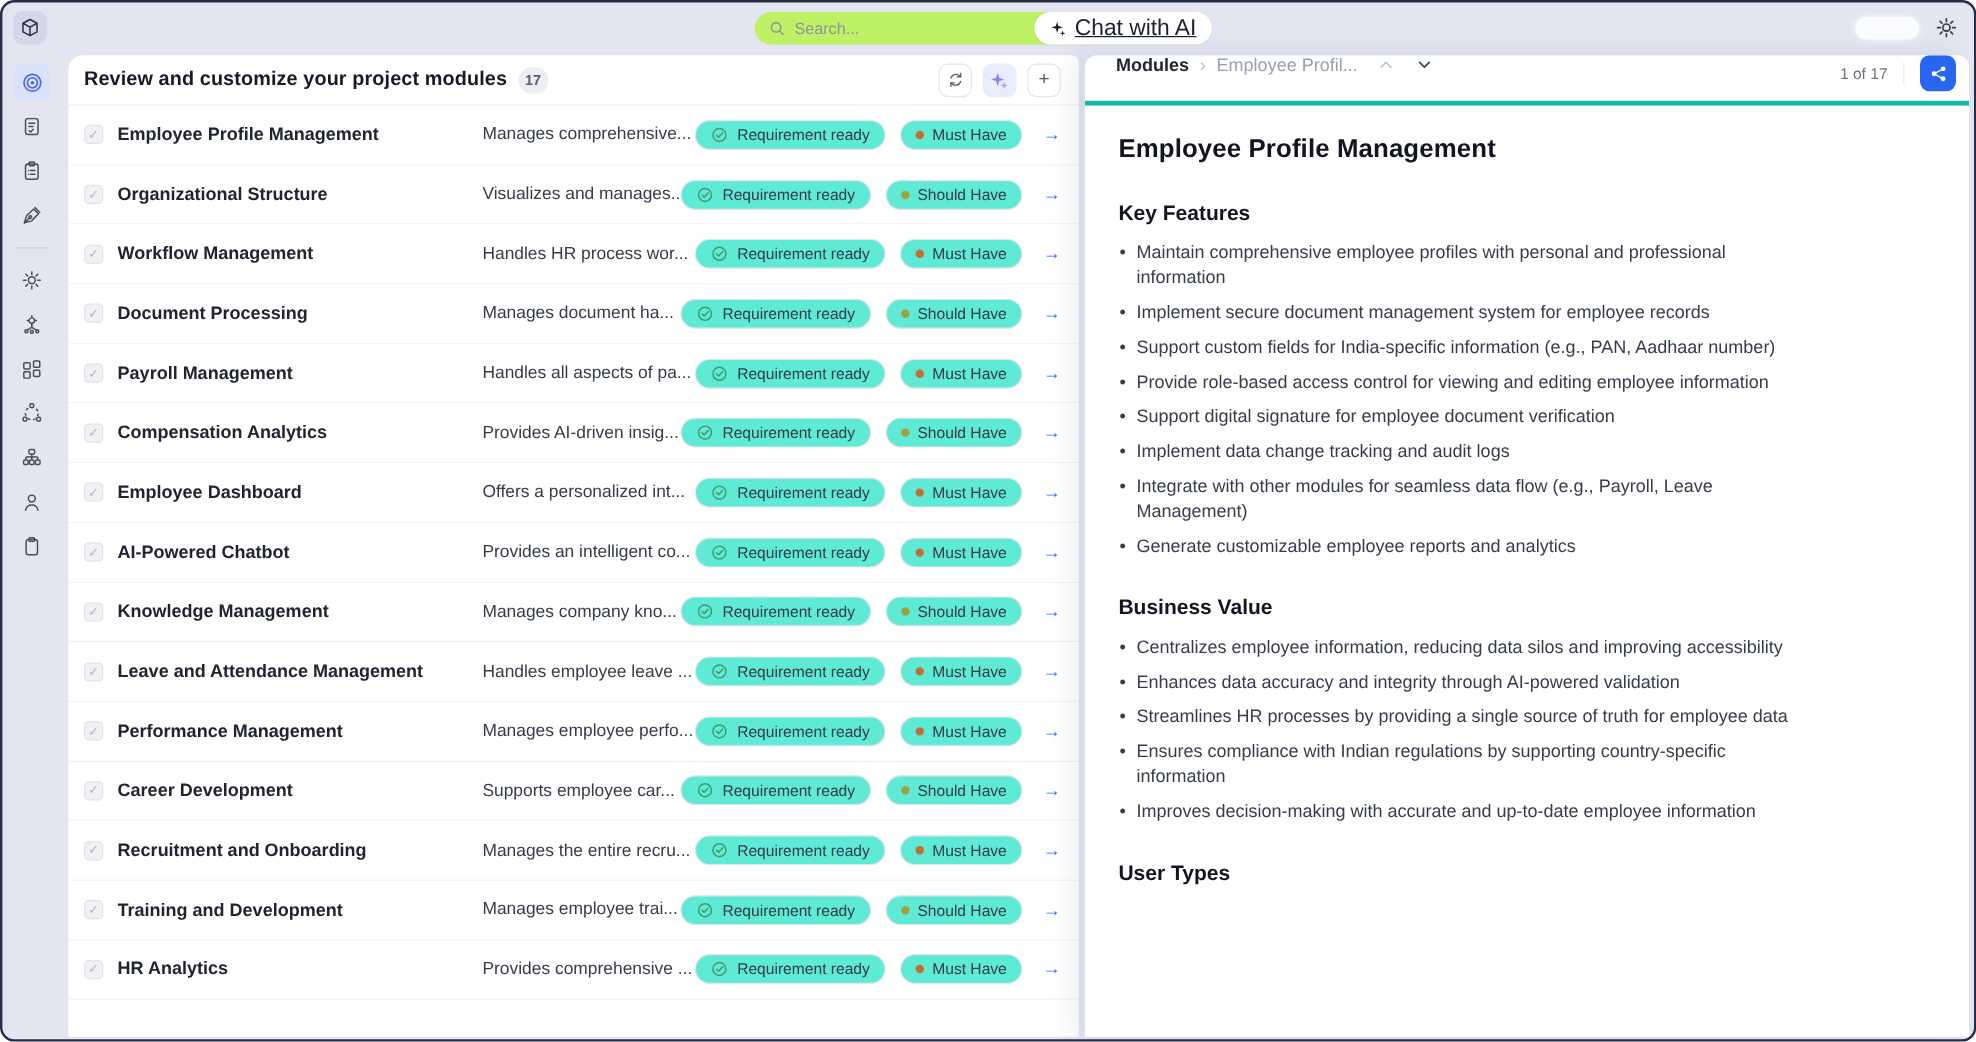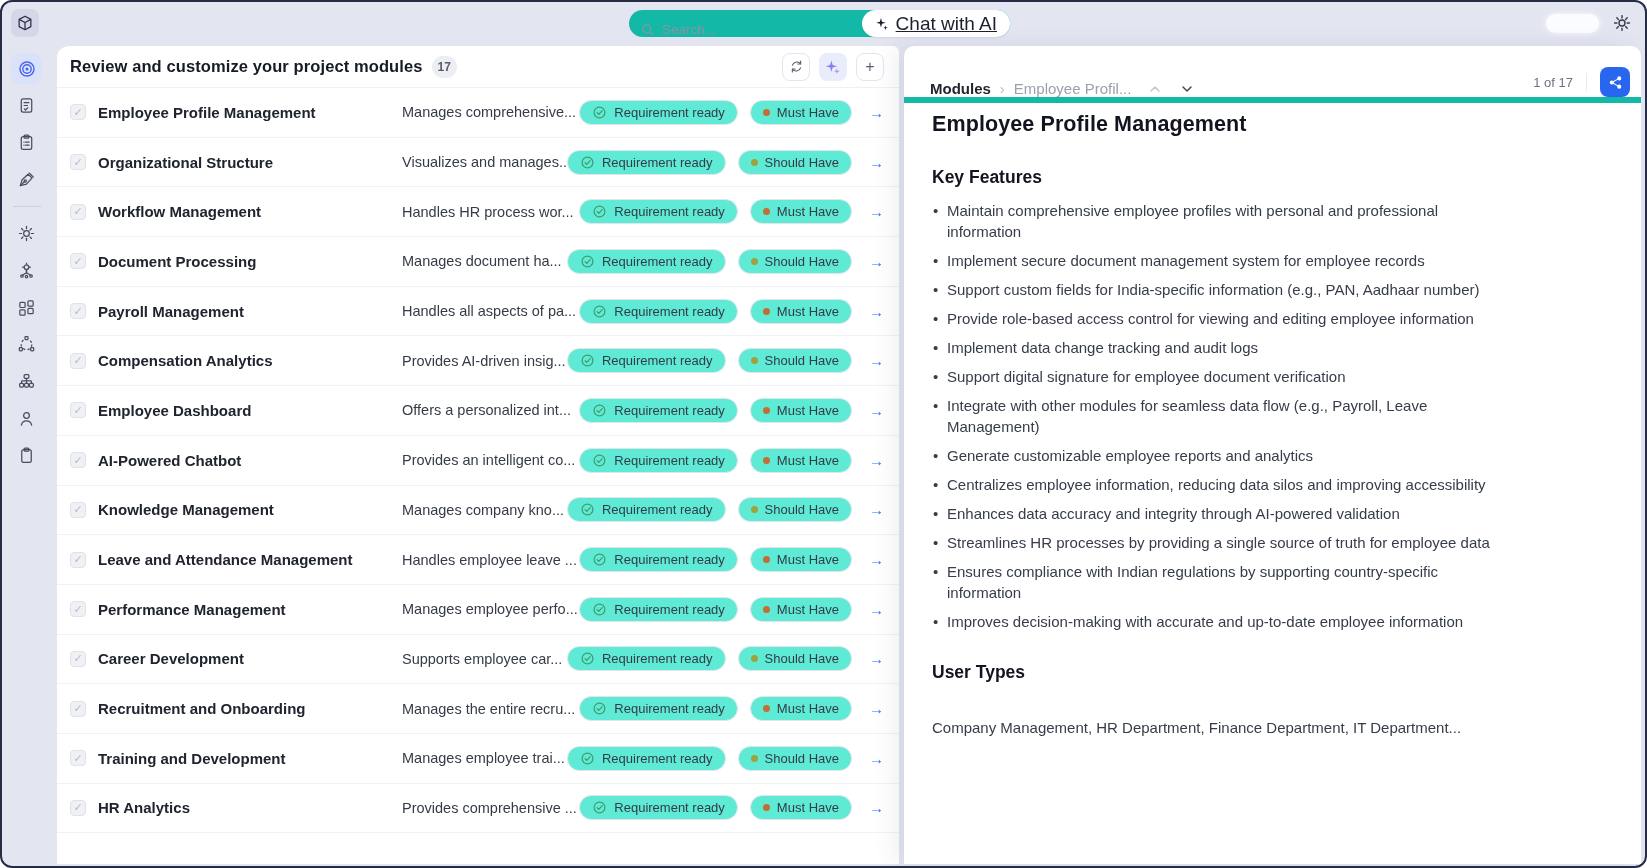--- a/index.html
+++ b/index.html
@@ -2,21 +2,21 @@
 <html><head>
 <meta charset="utf-8">
 <style>
   * { margin:0; padding:0; box-sizing:border-box; }
   html,body { width:1647px; height:868px; background:#fff; font-family:"Liberation Sans","DejaVu Sans",sans-serif; }
   .window { position:absolute; inset:0; background:#e3e5f1; border:2px solid #272c45; border-radius:12px; overflow:hidden; }
 
   
   .topbar { position:absolute; left:0; top:0; right:0; height:42px; display:flex; align-items:center; }
   .logo-btn { margin-left:9px; width:28px; height:28px; background:#d5d7e8; border-radius:8px; display:flex; align-items:center; justify-content:center; cursor:pointer; }
-  .searchbar { position:absolute; left:627px; top:8px; width:381px; height:27px; background:#14b8a6; border-radius:14px; display:flex; align-items:flex-end; padding-left:11px; }
+  .searchbar { position:absolute; left:627px; top:8px; width:381px; height:27px; background:#bef264; border-radius:14px; display:flex; align-items:center; padding-left:11px; }
   .searchbar input { border:none; outline:none; background:transparent; font-size:13.5px; color:#303543; width:190px; margin-left:7px; font-family:inherit; }
   .searchbar input::placeholder { color:#8d92a2; }
   .chat-pill { margin-left:auto; height:27px; background:#ffffff; border-radius:14px; display:flex; align-items:center; gap:7px; padding:0 13px; box-shadow:0 1px 2px rgba(30,35,70,.08); cursor:pointer; }
   .chat-pill span { font-size:19px; color:#1d212e;text-decoration:underline; }
   .topbar-right { margin-left:auto; display:flex; align-items:center; gap:13px; margin-right:13px; }
   .top-indicator { width:53px; height:19px; background:#fbfcff; border-radius:10px; box-shadow:0 0 6px rgba(255,255,255,.9); }
 
   
   .rail { position:absolute; left:0; top:42px; bottom:0; width:49px; display:flex; flex-direction:column; align-items:center; padding-top:9px; }
   .rail-item { width:31px; height:31px; border-radius:9px; display:flex; align-items:center; justify-content:center; margin-bottom:6px; cursor:pointer; }
@@ -38,21 +38,21 @@
   .checkbox { width:16px; height:16px; border-radius:4px; background:#f0f1f5; border:1px solid #e0e2ea; color:#b3b8c4; font-size:11px; display:flex; align-items:center; justify-content:center; flex:0 0 auto; }
   .mod-name { margin-left:12px; font-size:15px; font-weight:600; color:#20242f; flex:0 0 304px; white-space:nowrap; overflow:hidden; }
   .mod-desc { font-size:14.5px; color:#353b47; white-space:nowrap; overflow:hidden; flex:1 1 auto; }
   .row-badges { margin-left:auto; display:flex; align-items:center; gap:12px; flex:0 0 auto; }
   .pill { display:flex; align-items:center; gap:7px; border:1px solid #e3e5eb; border-radius:999px; padding:4px 12px; font-size:13px; color:#333c49; background:#5eead4; white-space:nowrap; }
   .dot { width:7px; height:7px; border-radius:50%; }
   .row-arrow { color:#3a6cf3; font-size:15px; margin-left:5px; }
 
   
   .detail-card { position:absolute; left:902px; right:4px; top:44px; bottom:2px; background:#fff; border-radius:10px 10px 0 0; box-shadow:-10px 0 22px rgba(40,45,85,.08); overflow:hidden; }
-  .detail-header { height:57px; display:flex; align-items:flex-end; padding:0 11px 0 26px; border-bottom:6px solid #14b8a6; }
+  .detail-header { height:42px; display:flex; align-items:flex-start; padding:0 11px 0 26px; border-bottom:4px solid #14b8a6; }
   .crumb-root { font-size:15px; font-weight:600; color:#23262f; cursor:pointer; }
   .crumb-sep { margin:0 9px; color:#b6bac4; font-size:15px; }
   .crumb-current { font-size:15px; color:#9aa0ac; white-space:nowrap; }
   .nav-chev { margin-left:16px; display:flex; align-items:center; cursor:pointer; }
   .detail-header-right { margin-left:auto; display:flex; align-items:center; gap:13px; }
   .page-pos { font-size:13px; color:#6d7380; }
   .vline { width:1px; height:18px; background:#e8eaef; }
   .share-btn { width:30px; height:30px; border-radius:8px; background:#2966f0; display:flex; align-items:center; justify-content:center; cursor:pointer; }
 
   .detail-body { position:absolute; top:42px; left:0; right:0; bottom:0; padding:12px 40px 0 28px; overflow:hidden; }
@@ -679,35 +679,35 @@
       <h1>Employee Profile Management</h1>
 
       <h2>Key Features</h2>
       <ul class="bullets">
 
       <li>Maintain comprehensive employee profiles with personal and professional
 information</li>
           <li>Implement secure document management system for employee records</li>
           <li>Support custom fields for India-specific information (e.g., PAN, Aadhaar number)</li>
           <li>Provide role-based access control for viewing and editing employee information</li>
+          <li>Support digital signature for employee document verification</li>
           <li>Implement data change tracking and audit logs</li>
-          <li>Support digital signature for employee document verification</li>
           <li>Integrate with other modules for seamless data flow (e.g., Payroll, Leave
 Management)</li>
           <li>Generate customizable employee reports and analytics</li>
         </ul>
 
+      <h2>Business Value</h2>
       <ul class="bullets">
 
       <li>Centralizes employee information, reducing data silos and improving accessibility</li>
           <li>Enhances data accuracy and integrity through AI-powered validation</li>
           <li>Streamlines HR processes by providing a single source of truth for employee data</li>
           <li>Ensures compliance with Indian regulations by supporting country-specific
 information</li>
           <li>Improves decision-making with accurate and up-to-date employee information</li>
         </ul>
 
       <h2>User Types</h2>
-      <p class="user-types-p">Company Management, HR Department, Finance Department, IT Department...</p>
     </div>
   </div>
 
 </div>
 
 </body></html>

